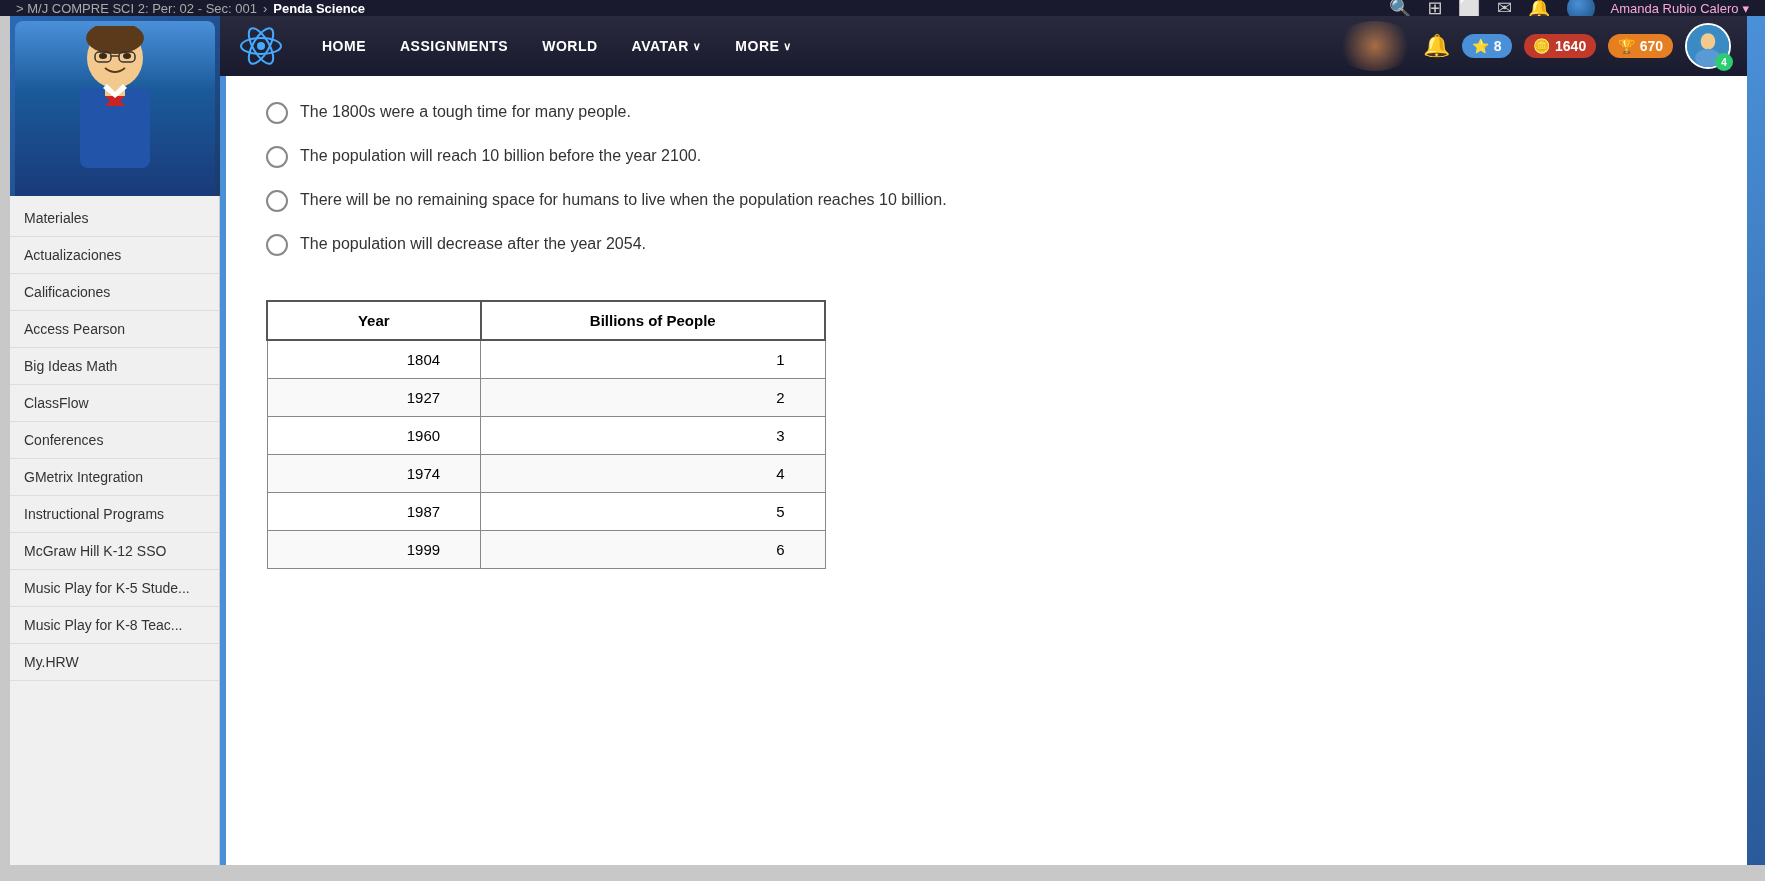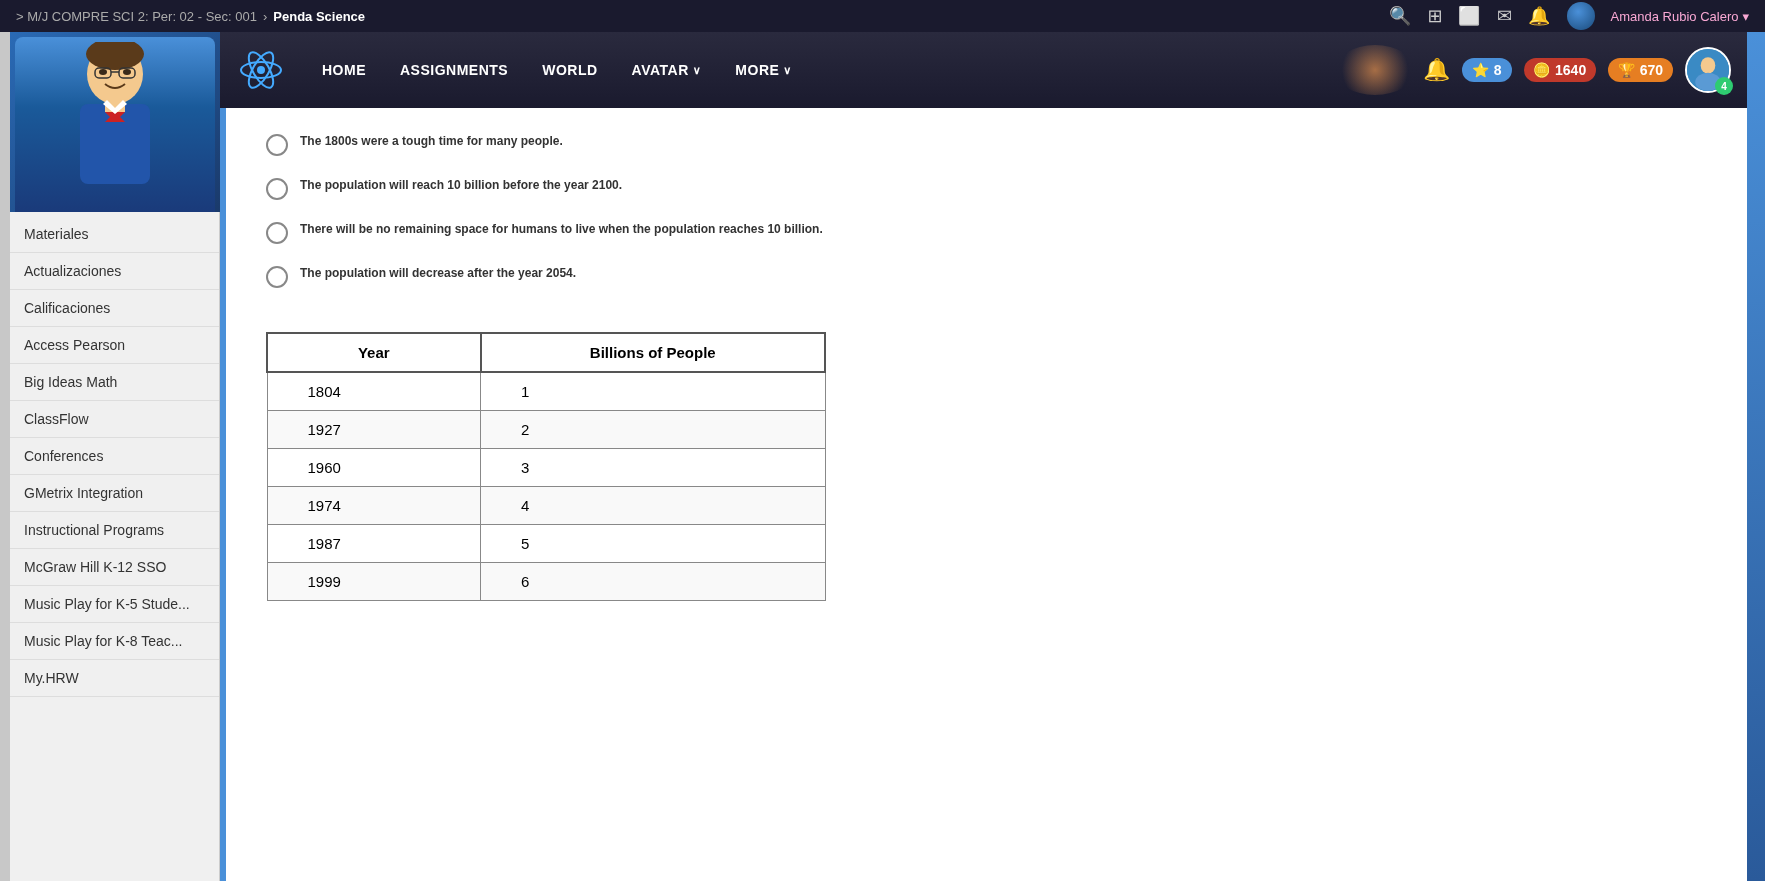--- a/index.html
+++ b/index.html
@@ -11,21 +11,21 @@
       overflow-x: hidden;
     }
 
     
     .top-bar {
       background: #1a1a2e;
       display: flex;
       align-items: center;
       justify-content: space-between;
       padding: 4px 16px;
-      height: 32px;
+      height: 16px;
     }
     .breadcrumb {
       color: #ccc;
       font-size: 13px;
       display: flex;
       align-items: center;
       gap: 6px;
     }
     .top-bar-right {
       display: flex;
@@ -116,21 +116,21 @@
       flex-direction: column;
       background: #e8e8e8;
     }
 
     
     .penda-nav {
       background: linear-gradient(180deg, #2a2a3e 0%, #1a1a2e 100%);
       display: flex;
       align-items: center;
       padding: 0 16px;
-      height: 76px;
+      height: 60px;
       gap: 0;
       position: relative;
     }
     .penda-logo {
       width: 50px;
       height: 50px;
       margin-right: 20px;
       display: flex;
       align-items: center;
       justify-content: center;
@@ -258,24 +258,23 @@
     .radio-circle {
       width: 22px;
       height: 22px;
       border-radius: 50%;
       border: 2px solid #888;
       background: #fff;
       flex-shrink: 0;
       margin-top: 2px;
     }
     .answer-text {
-      font-size: 12px;
+      font-size: 16px;
       color: #333;
       line-height: 1.5;
-      font-weight: bold;
     }
 
     
     .data-table-wrapper {
       margin-top: 24px;
       display: inline-block;
     }
     .data-table {
       border-collapse: collapse;
       min-width: 560px;
@@ -286,21 +285,21 @@
       padding: 10px 60px;
       font-size: 15px;
       font-weight: bold;
       text-align: center;
       margin-top: 37px;
     }
     .data-table td {
       border: 1px solid #888;
       padding: 10px 40px;
       font-size: 15px;
-      text-align: left;
+      text-align: right;
       background: #fff;
     }
     .data-table tr:nth-child(even) td {
       background: #f9f9f9;
     }
 
     
     .right-strip {
       width: 18px;
       background: linear-gradient(180deg, #4a90d9, #2a5a9a);

